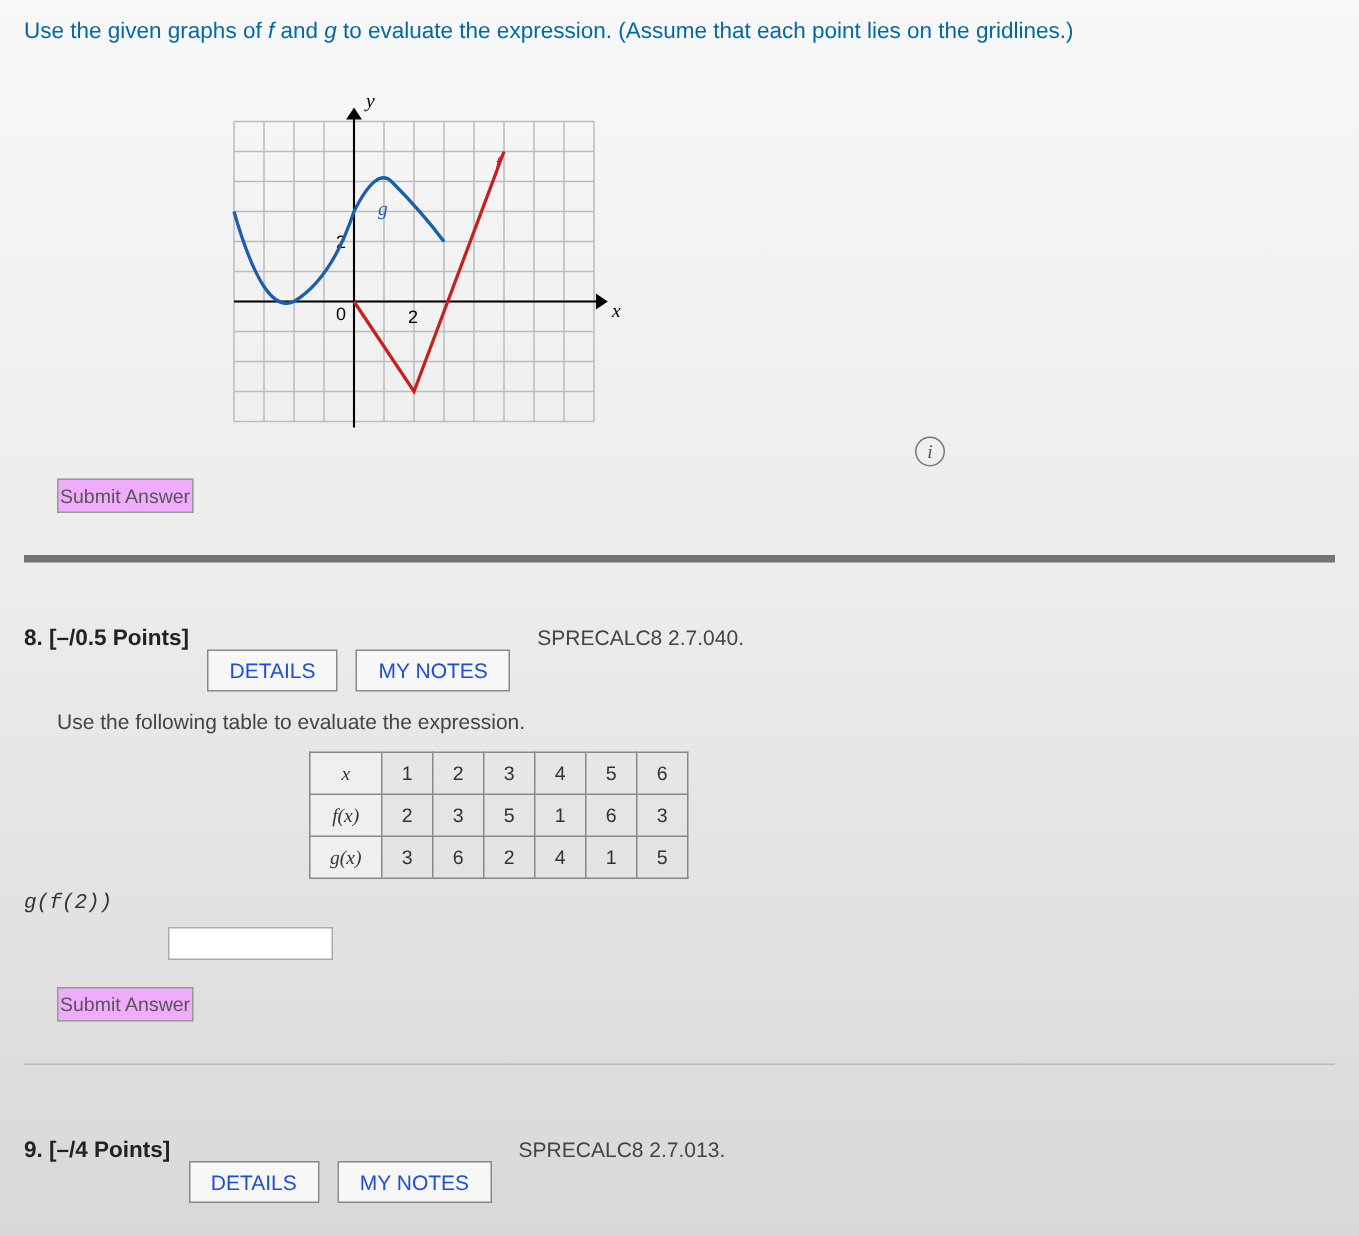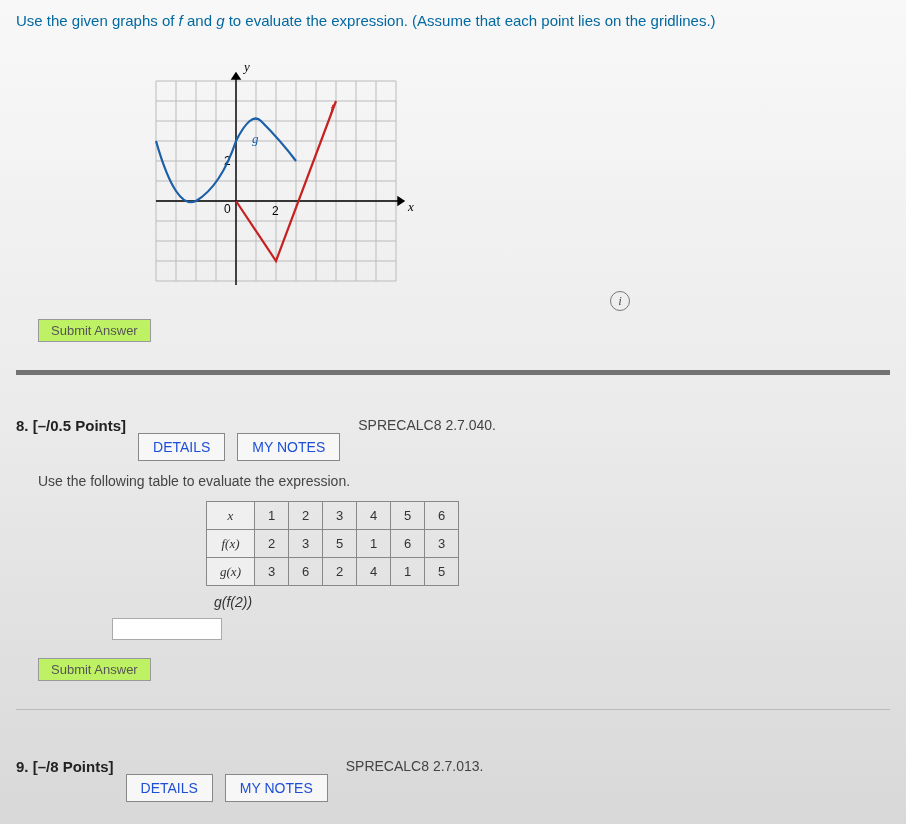--- a/index.html
+++ b/index.html
@@ -54,22 +54,22 @@
     }
     .text-input {
       width: 110px;
       height: 22px;
       border: 1px solid #aaa;
       background: #fff;
       padding: 0 4px;
     }
     .submit-btn {
       border: 1px solid #999;
-      background: #bef264;
-      padding: 3px 12px;
+      background: #f0abfc;
+      padding: 3px 1px;
       font-size: 13px;
       color: #555;
       margin-left: 22px;
       margin-bottom: 22px;
       cursor: pointer;
     }
     .q-hdr {
       border-top: 5px solid #737373;
       padding-top: 14px;
       margin-top: 6px;
@@ -120,25 +120,24 @@
       font-family: Georgia, serif;
       background: #efefef;
     }
     .tbl .row-hdr {
       font-style: italic;
       font-family: Georgia, serif;
       background: #efefef;
       width: 48px;
     }
     .gf2 {
-      margin-left: 198px;
       margin-top: 6px;
       margin-bottom: 8px;
       font-style: italic;
-      font-family: Liberation Sans, sans-serif;
+      font-family: Liberation Mono, monospace;
       color: #333;
     }
     .ans-input-row {
       margin-left: 96px;
       margin-bottom: 18px;
     }
     .q9 {
       border-top: 1px solid #bbb;
       padding-top: 14px;
       margin-top: 6px;
@@ -267,20 +266,20 @@
   <div class="gf2">g(f(2))</div>
   <div class="ans-input-row">
     <input type="text" class="text-input" style="">
   </div>
 
   <button class="submit-btn">Submit Answer</button>
 
   
   <div class="q9">
     <div class="q-hdr" style="border-top:none;padding-top:0;">
-      <span class="q-points"><span>9.</span> <span>[–/8 Points]</span></span>
+      <span class="q-points"><span>9.</span> <span>[–/4 Points]</span></span>
       <button class="outline-btn">DETAILS</button>
       <button class="outline-btn">MY NOTES</button>
       <span class="source-ref">SPRECALC8 2.7.013.</span>
     </div>
   </div>
 
 </div>
 
 </body></html>

